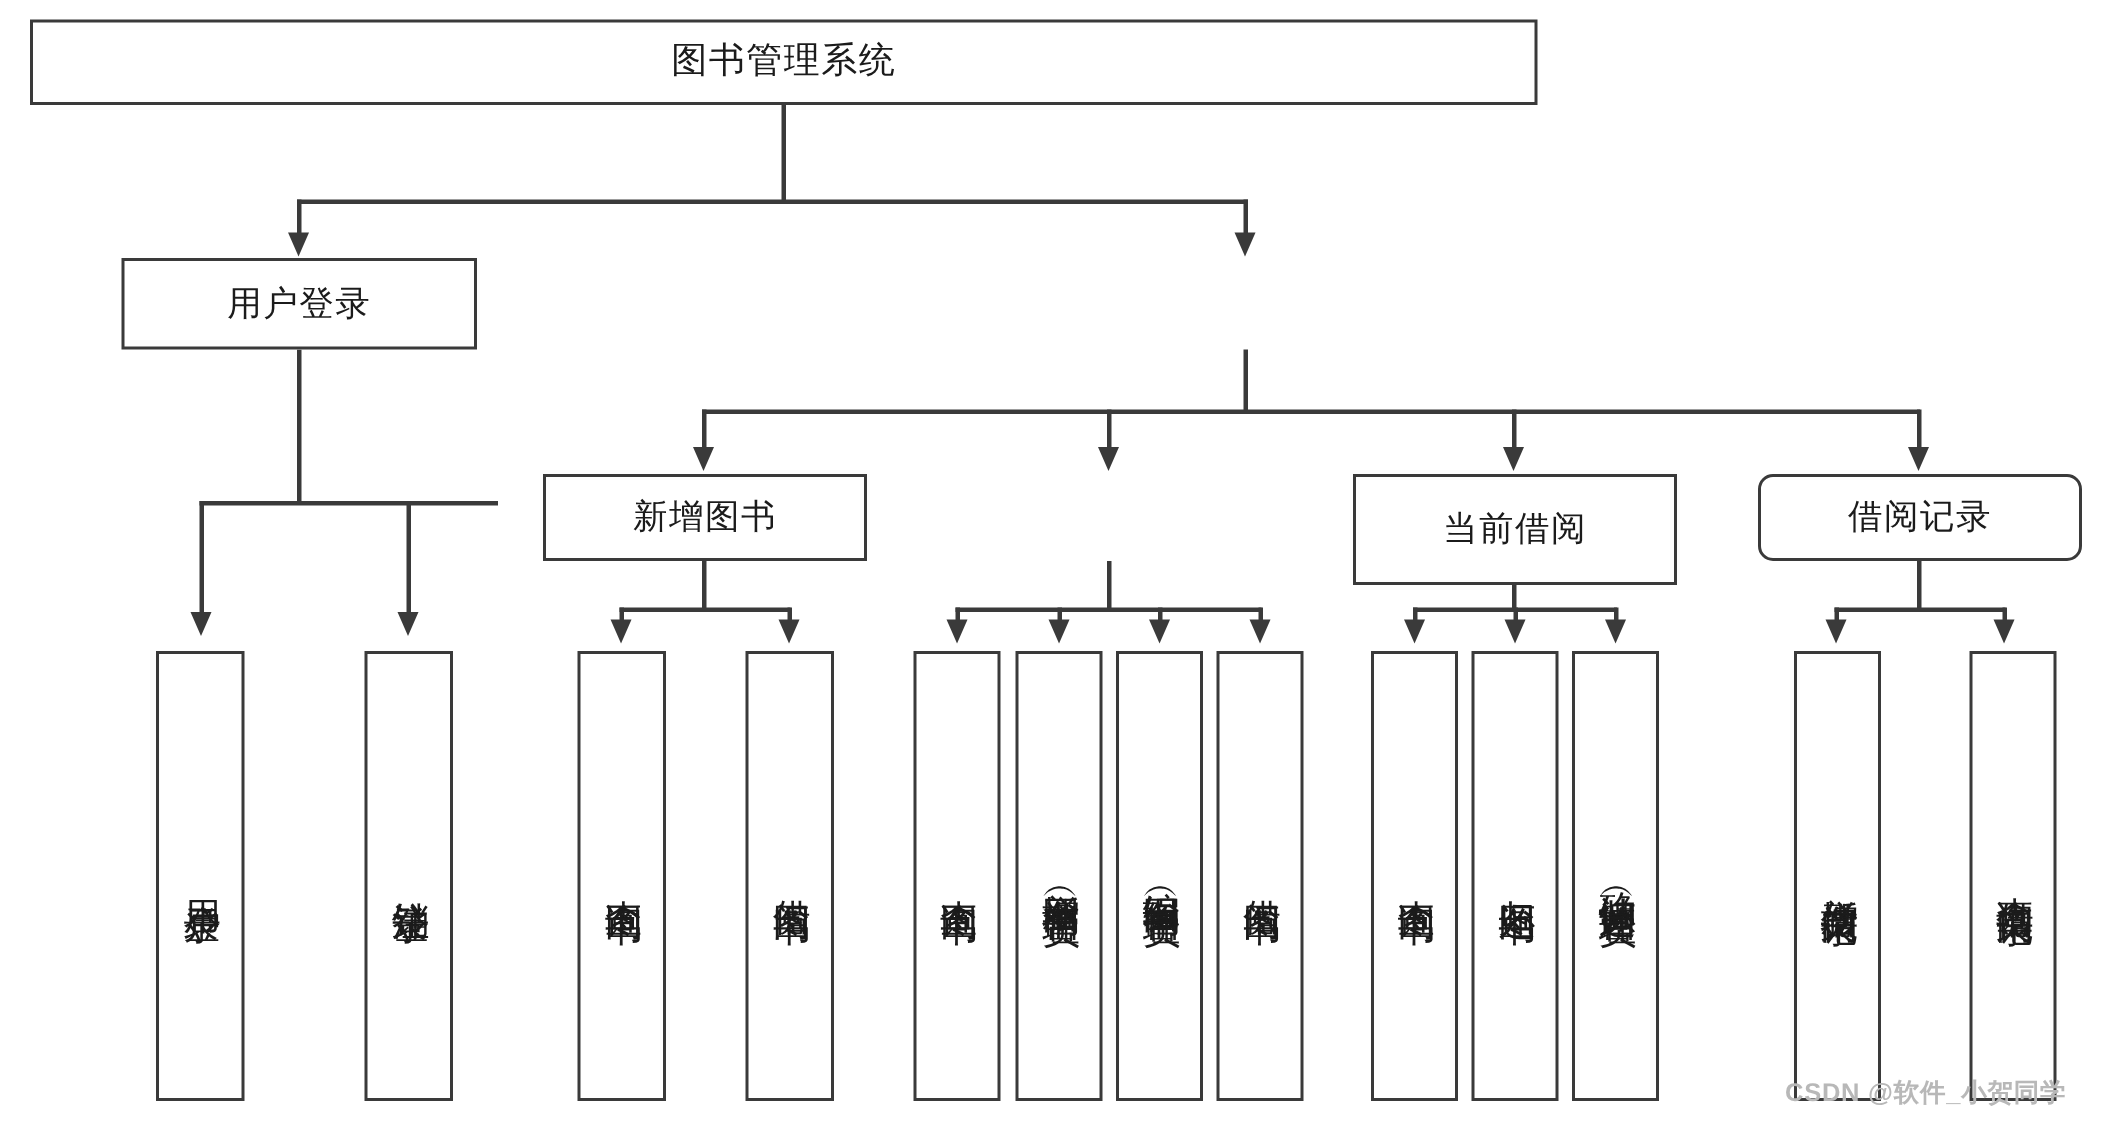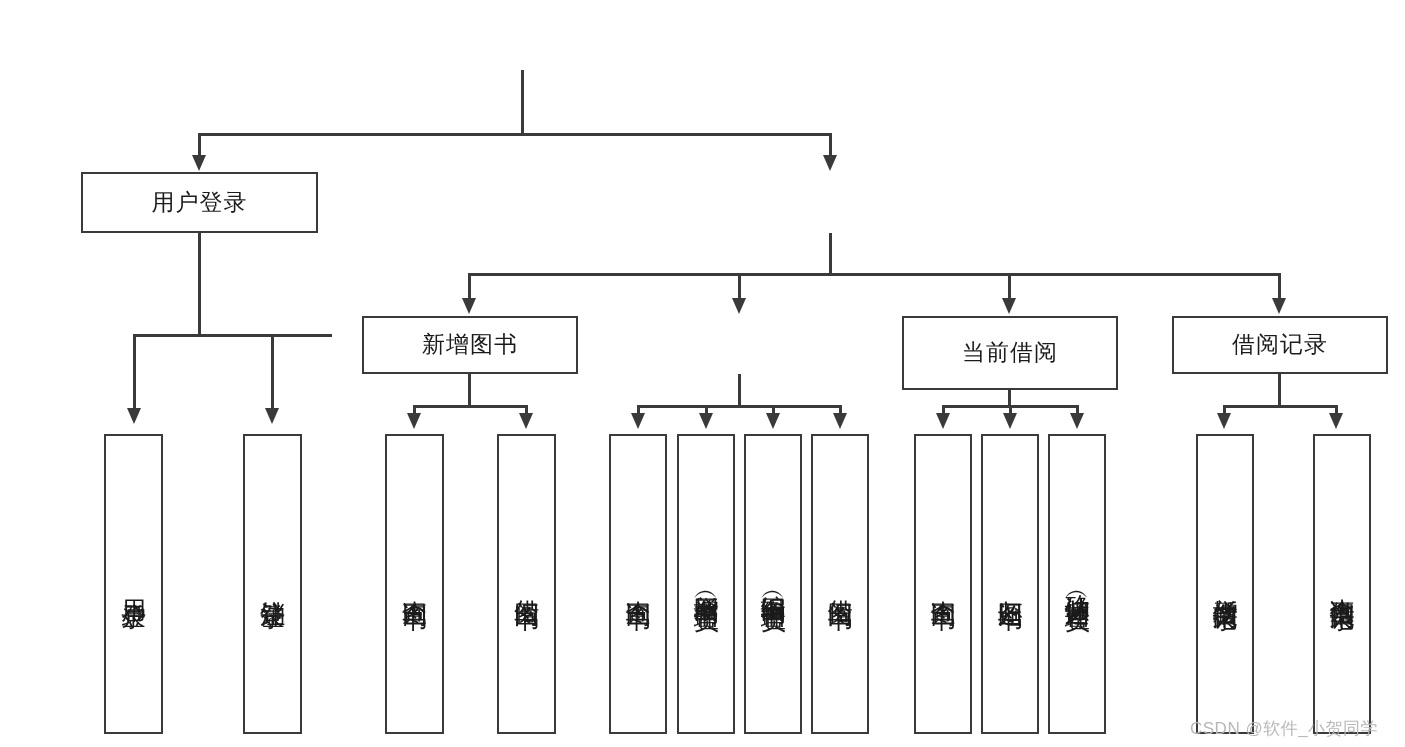--- a/index.html
+++ b/index.html
@@ -80,27 +80,31 @@
   }
   
   #watermark {
     position: absolute;
     color: #b8b8b8;
     font-size: 17px;
     letter-spacing: 0.5px;
     white-space: nowrap;
     z-index: 5;
     pointer-events: none;
+    font-weight: bold;
   }
 </style>
 </head>
 <body>
 
 <div id="canvas">
 
+  <div class="node horiz root" style="left:20px; top:13px; width:1005px; height:57px;">
+    <span class="label">图书管理系统</span>
+  </div>
 
   <div class="ln v" style="left:521px; top:70px; width:2.5px; height:64px;"></div>
 
   <div class="ln h" style="left:198px; top:133px; width:634px; height:2.5px;"></div>
 
   <div class="ln v" style="left:198px; top:133px; width:2.5px; height:24px;"></div>
   <div class="arrow" style="left:192px; top:155px;"></div>
   <div class="ln v" style="left:829px; top:133px; width:2.5px; height:24px;"></div>
   <div class="arrow" style="left:823px; top:155px;"></div>
 
@@ -132,21 +136,21 @@
   <div class="arrow" style="left:1002px; top:298px;"></div>
   <div class="ln v" style="left:1278px; top:273px; width:2.5px; height:27px;"></div>
   <div class="arrow" style="left:1272px; top:298px;"></div>
 
   <div class="node horiz" style="left:362px; top:316px; width:216px; height:58px;">
     <span class="label">新增图书</span>
   </div>
   <div class="node horiz" style="left:902px; top:316px; width:216px; height:74px;">
     <span class="label">当前借阅</span>
   </div>
-  <div class="node horiz" style="left:1172px; top:316px; width:216px; height:58px;">
+  <div class="node horiz" style="left:1172px; top:316px; width:216px; height:58px;border-radius:10px;">
     <span class="label">借阅记录</span>
   </div>
 
   <div class="ln v" style="left:468px; top:374px; width:2.5px; height:33px;"></div>
   <div class="ln h" style="left:413px; top:405px; width:114px; height:2.5px;"></div>
   <div class="ln v" style="left:413px; top:405px; width:2.5px; height:10px;"></div>
   <div class="arrow" style="left:407px; top:413px;"></div>
   <div class="ln v" style="left:525px; top:405px; width:2.5px; height:10px;"></div>
   <div class="arrow" style="left:519px; top:413px;"></div>
 

